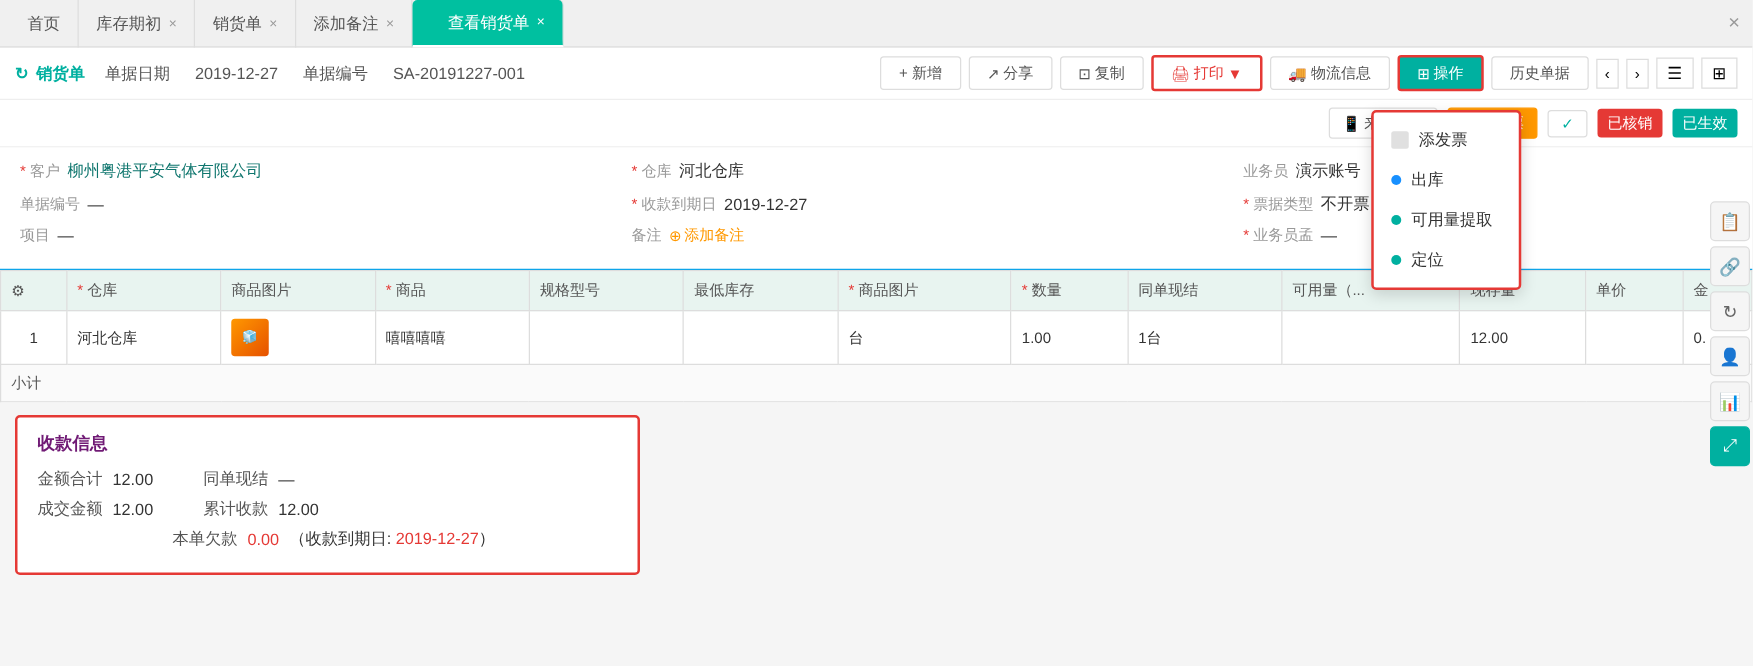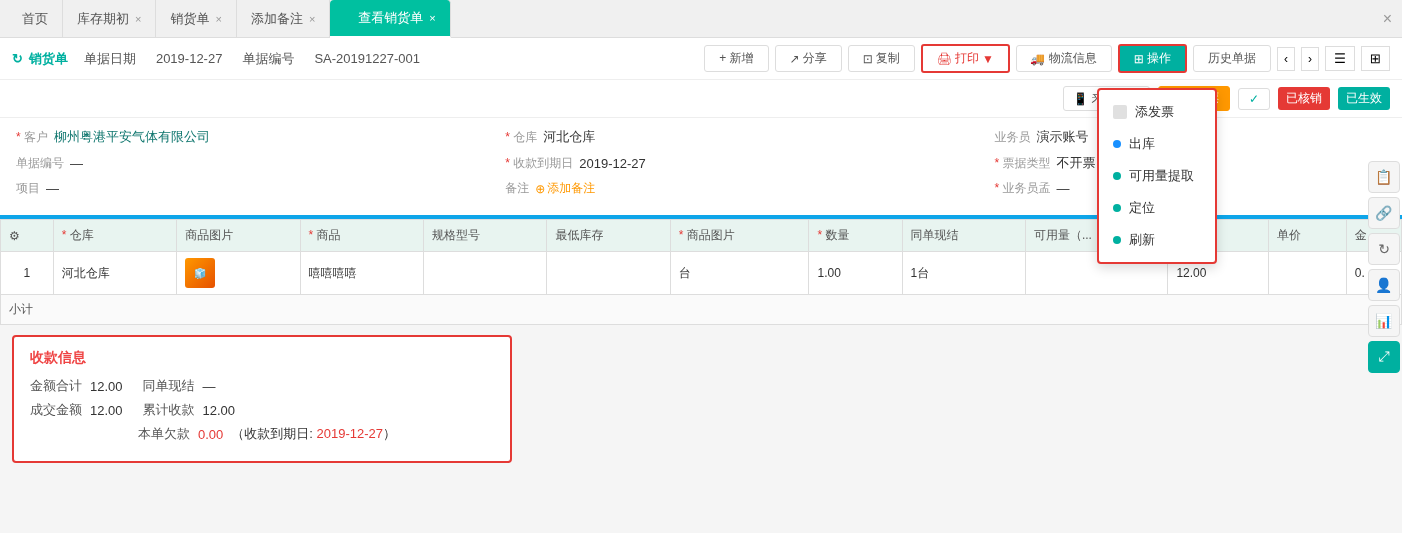--- a/index.html
+++ b/index.html
@@ -48,21 +48,21 @@
       justify-content: flex-end; gap: 8px; border-bottom: 1px solid #eee;
     }
     .btn-small {
       display: flex; align-items: center; gap: 3px; padding: 3px 10px; border: 1px solid #ddd;
       background: #fff; border-radius: 3px; cursor: pointer; font-size: 12px; color: #555;
     }
     .btn-small.orange-bg { background: #ff9800; color: #fff; border-color: #ff9800; }
     .btn-small.check { color: #00b0a0; }
 
     
-    .form-area { background: #fff; padding: 10px 16px; border-bottom: 4px solid #0ea5e9; }
+    .form-area { background: #fff; padding: 10px 16px; border-bottom: 1px solid #0ea5e9; }
     .form-row { display: flex; align-items: center; margin-bottom: 8px; gap: 0; }
     .form-field { display: flex; align-items: center; flex: 1; gap: 6px; }
     .form-label { color: #999; font-size: 12px; white-space: nowrap; }
     .form-label.required::before { content: '* '; color: #e53935; }
     .form-value { color: #333; font-size: 13px; }
     .form-value.link { color: #0f766e; cursor: pointer; }
     .add-note { color: #ff9800; font-size: 12px; cursor: pointer; display: flex; align-items: center; gap: 2px; }
 
     
     .table-wrapper { background: #fff; overflow: hidden; }
@@ -78,22 +78,22 @@
     .gear-cell { text-align: center; color: #666; }
 
     
     .table-scroll { overflow-x: auto; }
 
     
     .payment-box {
       background: #fff; border: 2px solid #e53935; margin: 10px 12px;
       padding: 12px 16px; border-radius: 4px; width: 500px;
     }
-    .payment-title { font-size: 14px; font-weight: bold; margin-bottom: 10px; color: #ef4444; }
-    .payment-row { display: flex; gap: 20px; margin-bottom: 6px; align-items: flex-end; }
+    .payment-title { font-size: 14px; font-weight: bold; margin-bottom: 10px; color: #701a75; }
+    .payment-row { display: flex; gap: 40px; margin-bottom: 6px; align-items: flex-end; }
     .payment-field { display: flex; gap: 8px; align-items: center; }
     .payment-label { color: #555; font-size: 13px; white-space: nowrap; }
     .payment-value { color: #333; font-size: 13px; }
     .payment-value.red { color: #e53935; }
 
     
     .dropdown-menu {
       position: fixed; background: #fff; border: 2px solid #e53935; border-radius: 4px;
       box-shadow: 0 4px 12px rgba(0,0,0,0.15); z-index: 1000;
       top: 88px; right: 185px; width: 120px; padding: 6px 0;
@@ -360,24 +360,20 @@
     <span>出库</span>
   </div>
   <div class="dropdown-item">
     <span class="dot teal"></span>
     <span>可用量提取</span>
   </div>
   <div class="dropdown-item">
     <span class="dot teal"></span>
     <span>定位</span>
   </div>
-  <div class="dropdown-item">
-    <span class="dot teal"></span>
-    <span>刷新</span>
-  </div>
 </div>
 
 <div class="right-sidebar">
   <div class="sidebar-icon">📋</div>
   <div class="sidebar-icon">🔗</div>
   <div class="sidebar-icon">↻</div>
   <div class="sidebar-icon">👤</div>
   <div class="sidebar-icon">📊</div>
   <div class="sidebar-icon green">⤢</div>
 </div>

